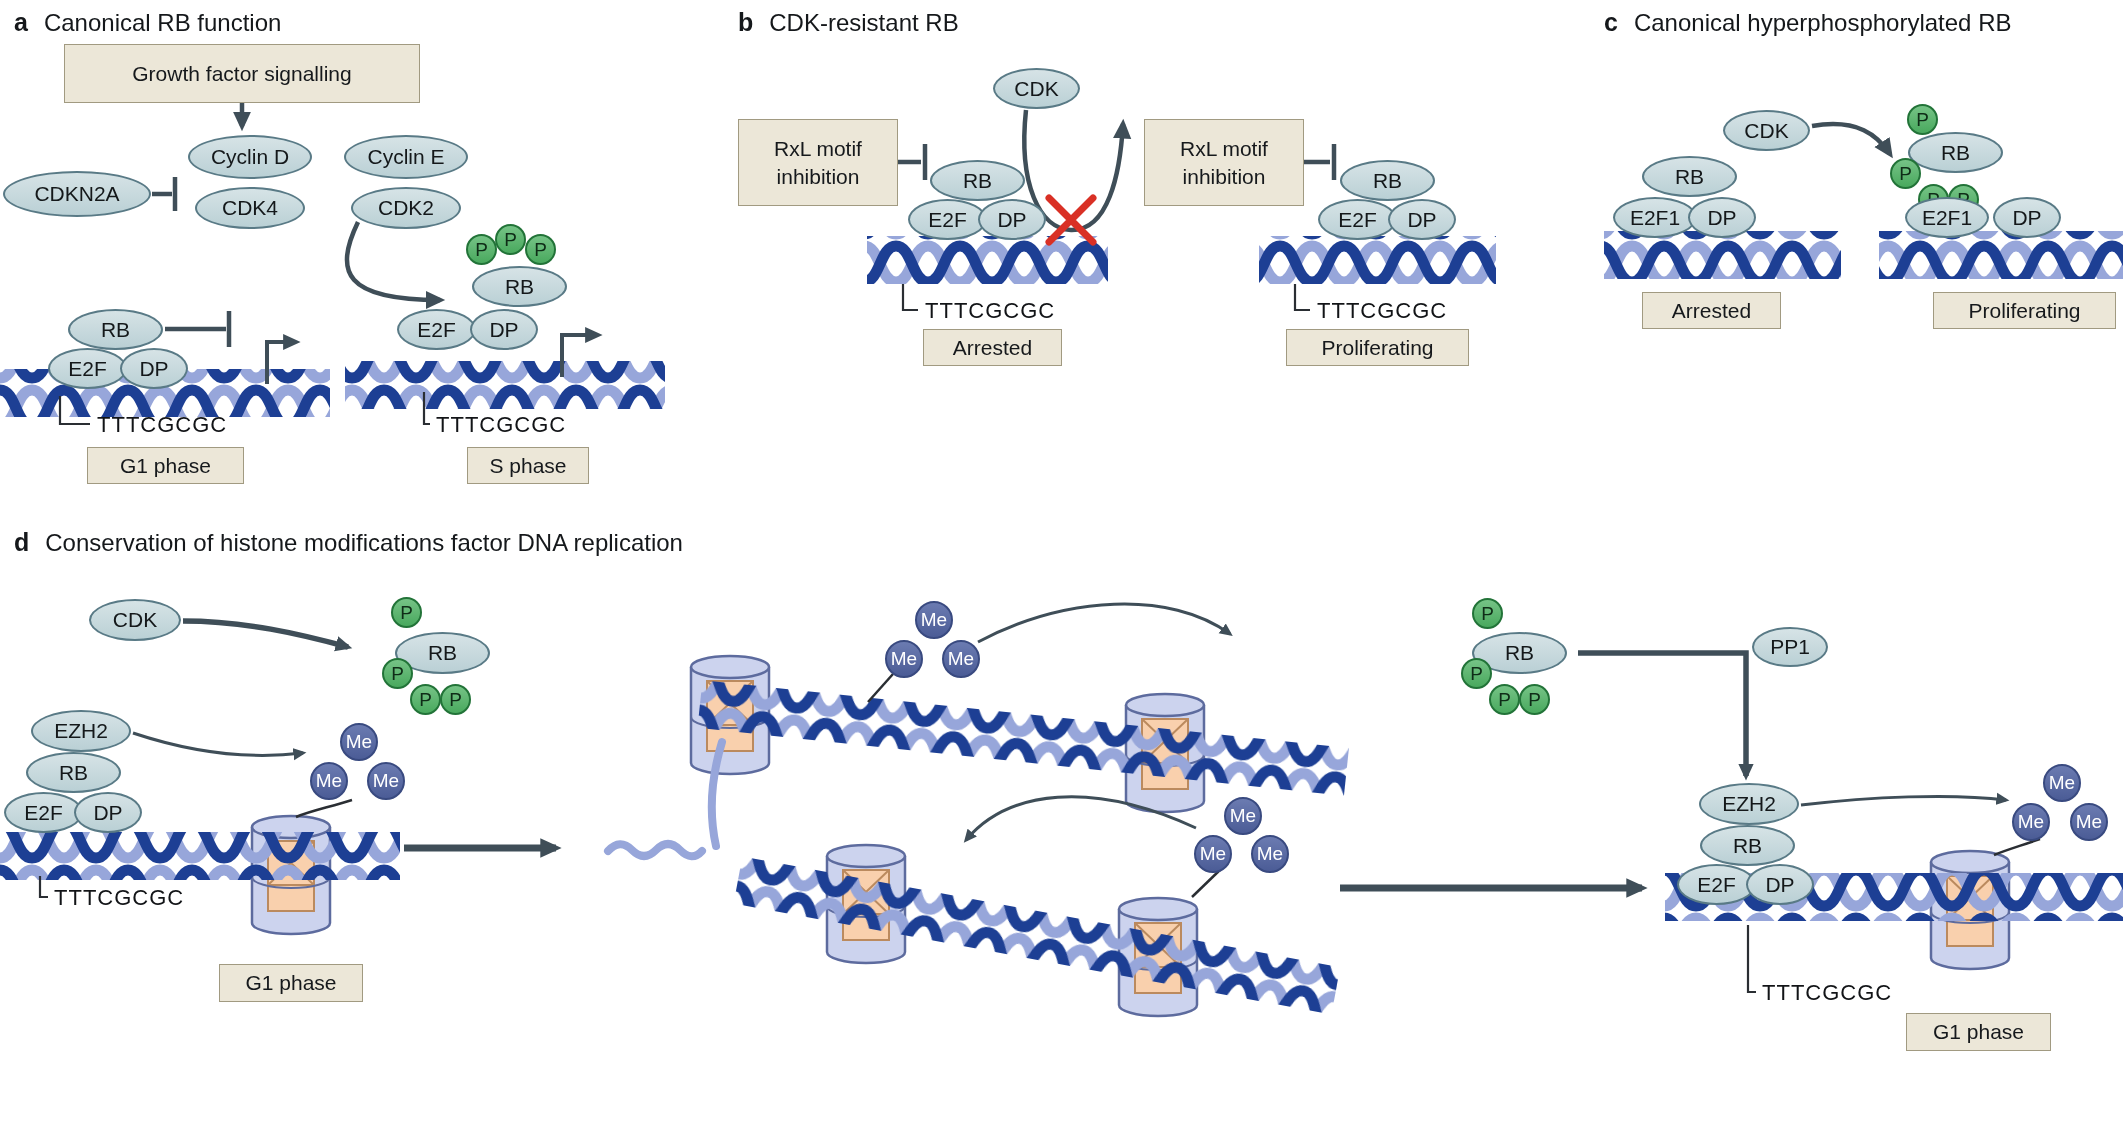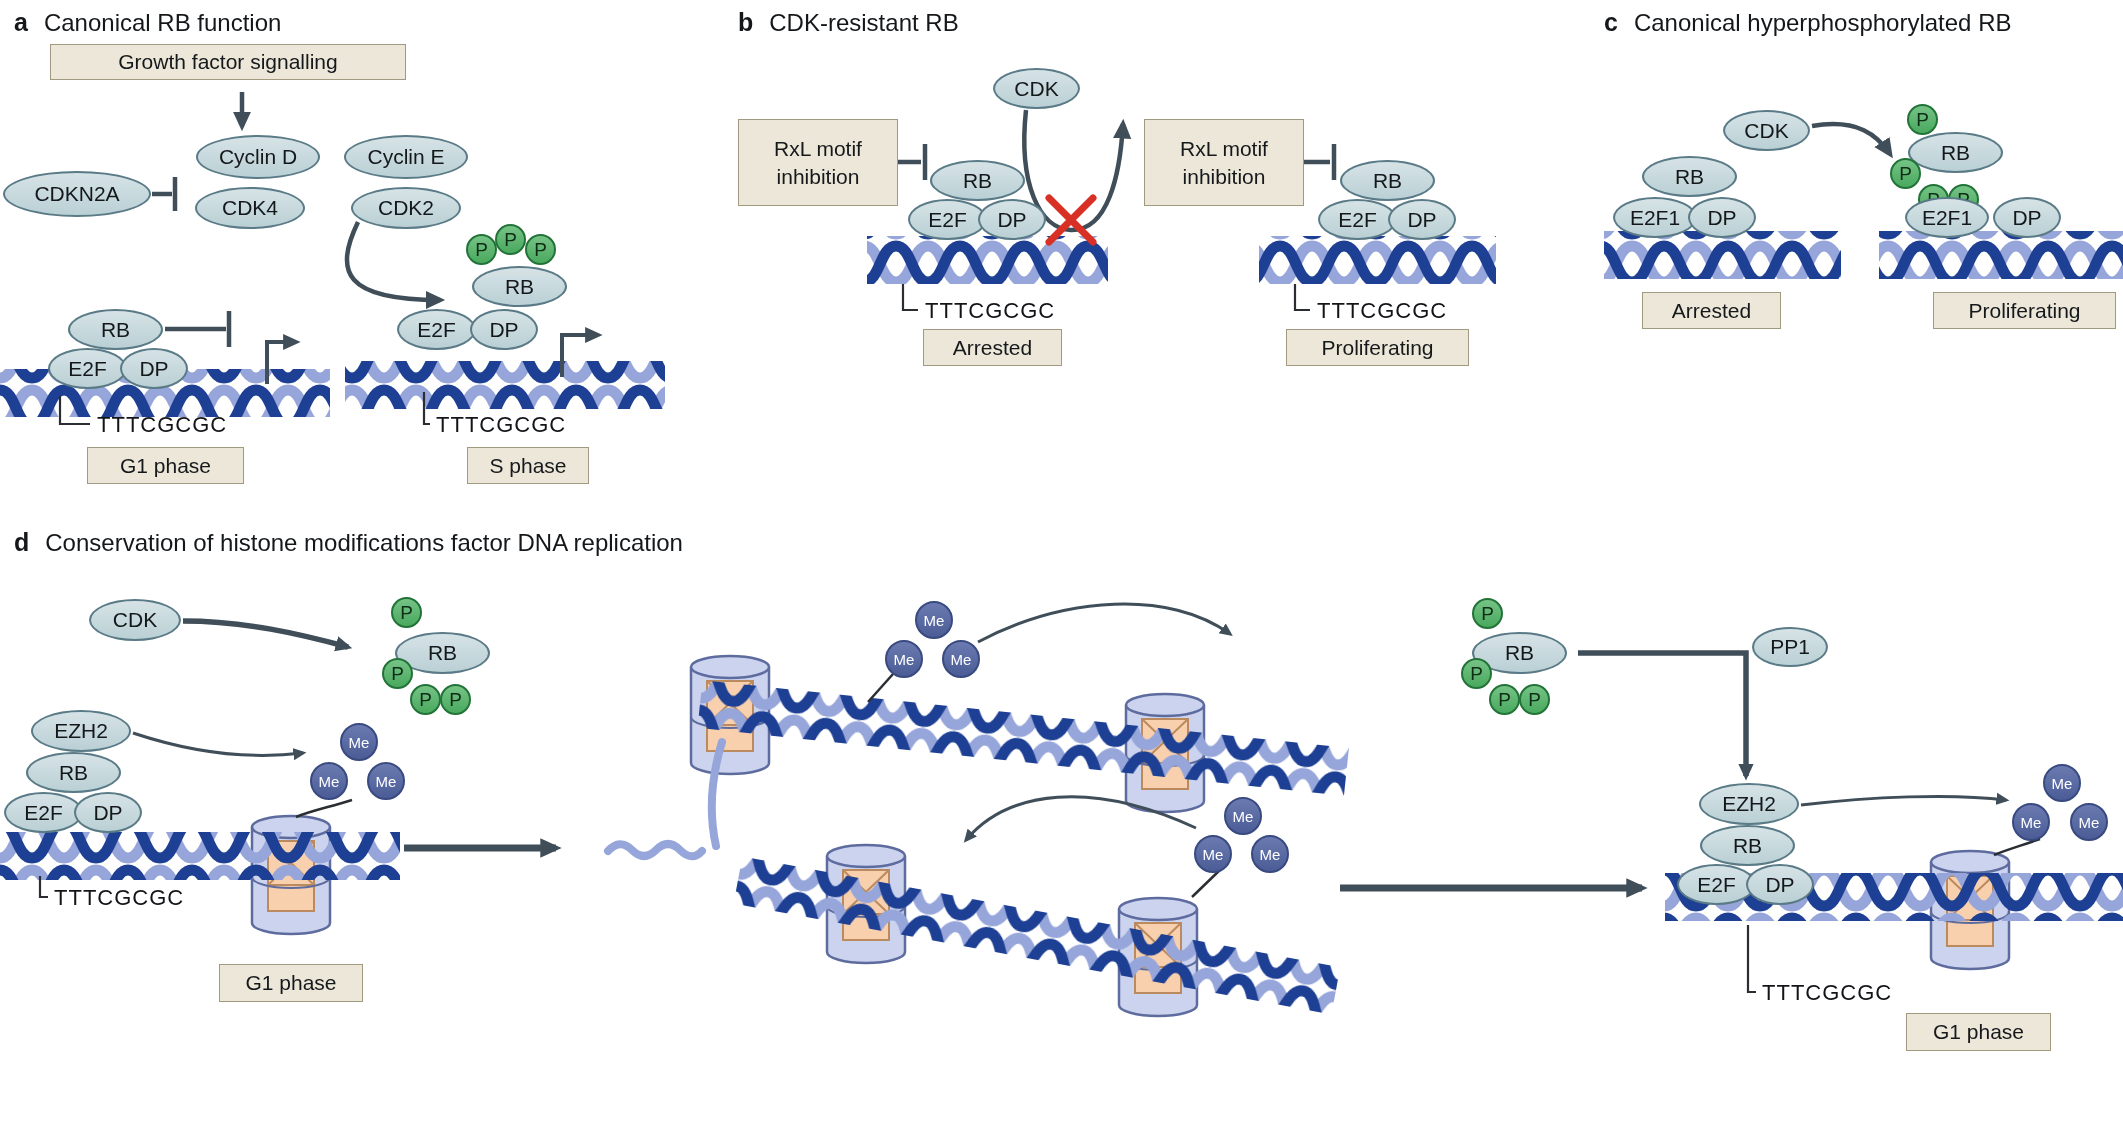--- a/index.html
+++ b/index.html
@@ -18,21 +18,21 @@
         justify-content:center; font-size:21px; color:#14181a; }
 
   .pc { position:absolute; width:31px; height:31px; border-radius:50%;
         background:linear-gradient(180deg,#76c386,#49a95e);
         border:2px solid #227338; display:flex; align-items:center;
         justify-content:center; font-size:19px; color:#0f2c17; }
 
   .mc { position:absolute; width:38px; height:38px; border-radius:50%;
         background:linear-gradient(180deg,#6b7bb1,#4b5c96);
         border:2px solid #394a80; display:flex; align-items:center;
-        justify-content:center; font-size:15px; color:#ffffff; }
+        justify-content:center; font-size:19px; color:#ffffff; }
 
   .box { position:absolute; background:#ece7d8; border:1.5px solid #a19a81;
          display:flex; align-items:center; justify-content:center;
          font-size:21px; color:#16191c; padding:0 8px; }
   .boxcol { flex-direction:column; line-height:1.3; }
 
   .seq { position:absolute; font-size:22px; letter-spacing:1px; color:#121417; }
 </style>
 </head>
 <body>
@@ -143,23 +143,23 @@
 </div>
 <div class="hdr" style="left:1604px; top:8px">
   <b>c</b>
   <span>Canonical hyperphosphorylated RB</span>
 </div>
 <div class="hdr" style="left:14px; top:528px">
   <b>d</b>
   <span>Conservation of histone modifications factor DNA replication</span>
 </div>
 
-<div class="box" style="left:50px; top:44px; width:356px; height:36px">Growth factor signalling</div>
+<div class="box" style="left:64px; top:44px; width:356px; height:59px">Growth factor signalling</div>
 <div class="el" style="left:3px; top:171px; width:148px; height:46px">CDKN2A</div>
-<div class="el" style="left:196px; top:135px; width:124px; height:44px">Cyclin D</div>
+<div class="el" style="left:188px; top:135px; width:124px; height:44px">Cyclin D</div>
 <div class="el" style="left:195px; top:187px; width:110px; height:42px">CDK4</div>
 <div class="el" style="left:344px; top:135px; width:124px; height:44px">Cyclin E</div>
 <div class="el" style="left:351px; top:187px; width:110px; height:42px">CDK2</div>
 <div class="el" style="left:472px; top:266px; width:95px; height:41px">RB</div>
 <div class="pc" style="left:466px; top:234px">P</div>
 <div class="pc" style="left:495px; top:224px">P</div>
 <div class="pc" style="left:525px; top:234px">P</div>
 <div class="el" style="left:68px; top:309px; width:95px; height:41px">RB</div>
 <div class="el" style="left:48px; top:348px; width:79px; height:41px">E2F</div>
 <div class="el" style="left:120px; top:348px; width:68px; height:41px">DP</div>

